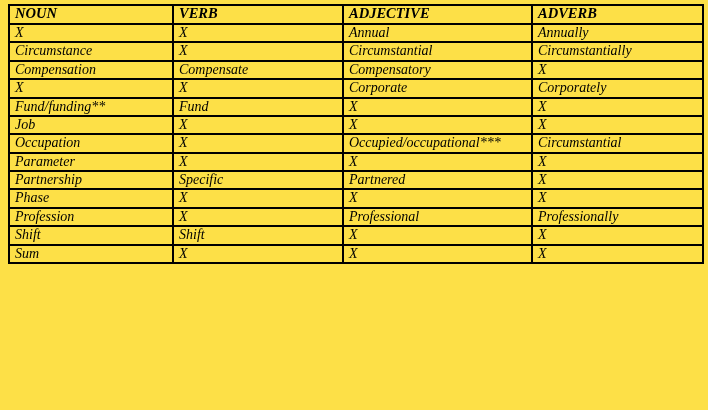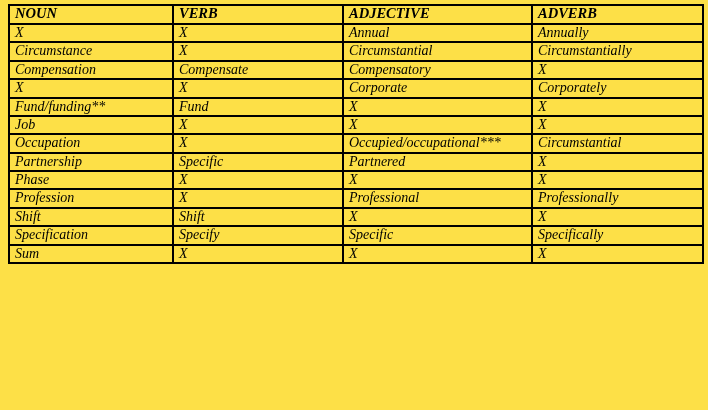--- a/index.html
+++ b/index.html
@@ -103,20 +103,26 @@
           <td>X</td>
           <td>X</td>
         </tr>
         <tr>
           <td>Occupation</td>
           <td>X</td>
           <td>Occupied/occupational***</td>
           <td>Circumstantial</td>
         </tr>
         <tr>
+          <td>Parameter</td>
+          <td>X</td>
+          <td>X</td>
+          <td>X</td>
+        </tr>
+        <tr>
           <td>Partnership</td>
           <td>Specific</td>
           <td>Partnered</td>
           <td>X</td>
         </tr>
         <tr>
           <td>Phase</td>
           <td>X</td>
           <td>X</td>
           <td>X</td>
@@ -127,26 +133,20 @@
           <td>Professional</td>
           <td>Professionally</td>
         </tr>
         <tr>
           <td>Shift</td>
           <td>Shift</td>
           <td>X</td>
           <td>X</td>
         </tr>
         <tr>
-          <td>Specification</td>
-          <td>Specify</td>
-          <td>Specific</td>
-          <td>Specifically</td>
-        </tr>
-        <tr>
           <td>Sum</td>
           <td>X</td>
           <td>X</td>
           <td>X</td>
         </tr>
       </tbody>
   </table>
 </div>
 
 </body></html>

